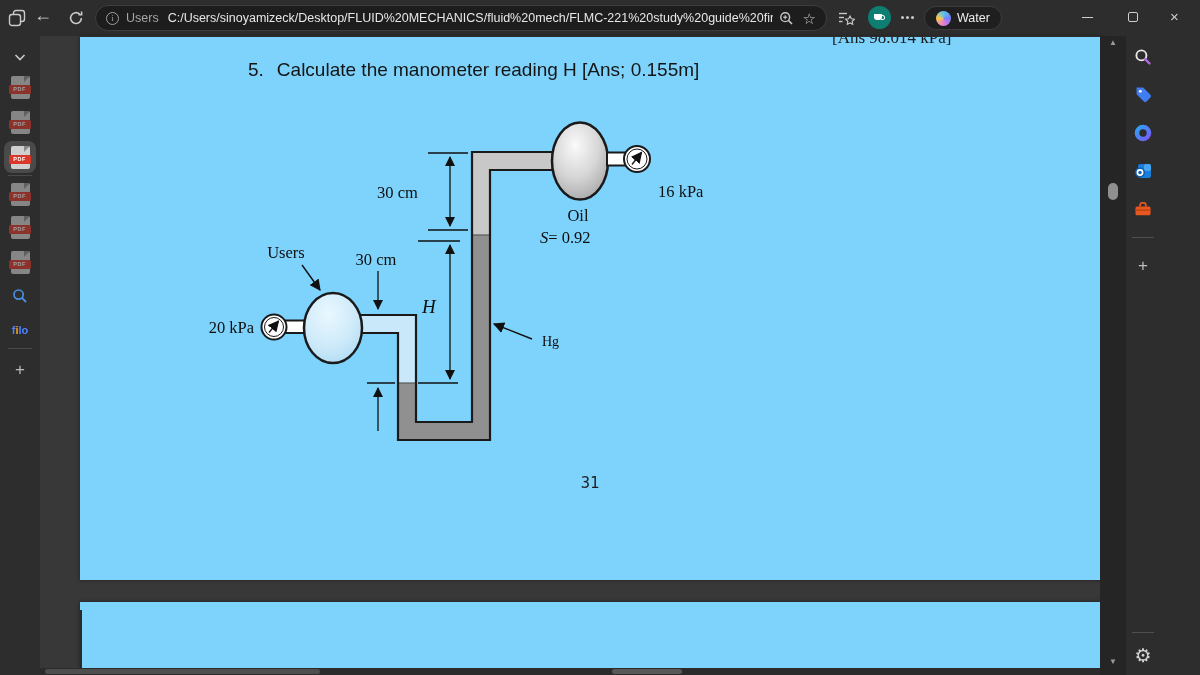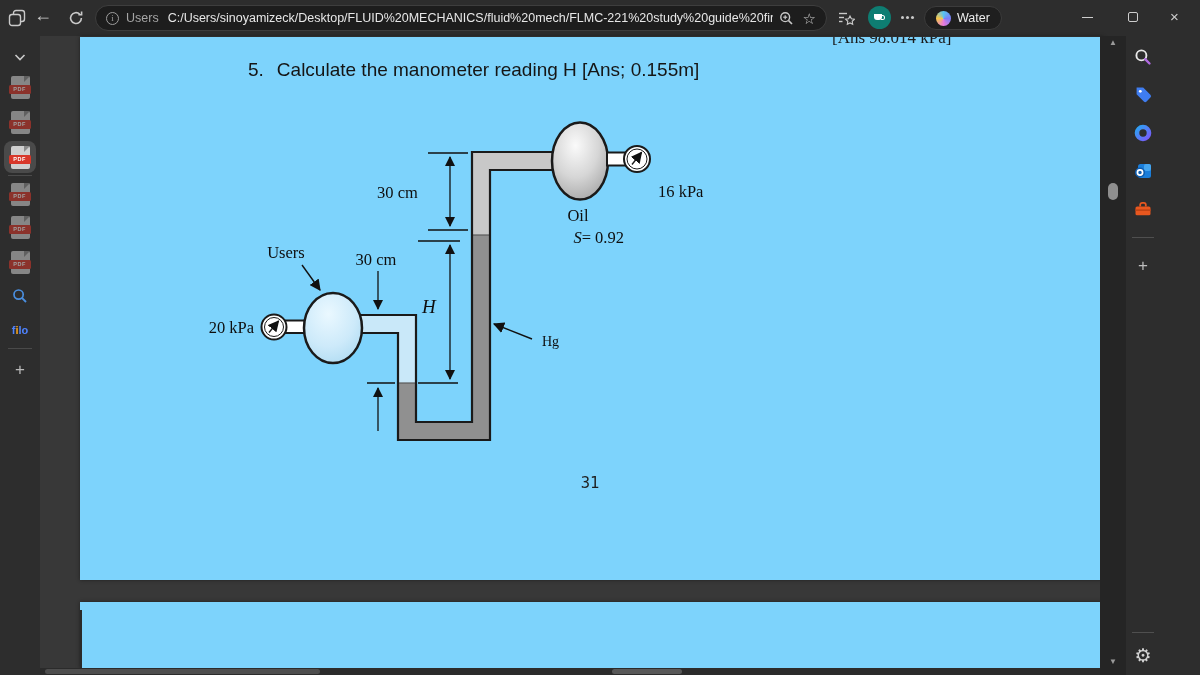--- a/index.html
+++ b/index.html
@@ -81,21 +81,21 @@
   .diagram-svg { position:absolute; left:0; top:0; }
   .dlabel { position:absolute; font-family:"Liberation Serif", serif; font-size:16.5px;
     color:#0e0e0e; white-space:nowrap; }
   .lab-water { left:178px; top:206px; width:56px; text-align:center; }
   .lab-20 { left:268px; top:213px; width:56px; text-align:center; }
   .lab-30 { left:297px; top:146px; width:58px; }
   .lab-40 { left:112px; top:281px; width:62px; text-align:right; }
   .lab-16 { left:578px; top:118px;margin-top:27px; }
   .lab-H { left:342px; top:259px; font-style:italic; font-size:19px; }
   .lab-oil { left:474px; top:169px; width:48px; text-align:center; }
-  .lab-sg { left:460px; top:191px; width:84px; text-align:right; }
+  .lab-sg { left:460px; top:191px; width:84px; text-align:left; }
   .lab-sg::first-letter { font-style:italic; }
   .lab-hg { left:462px; top:297px; font-size:14px; }
   .pagenum { position:absolute; left:486px; top:437px; width:48px; text-align:center;
     font-family:"DejaVu Sans Mono", monospace; font-size:15.5px; color:#1f1f1f; }
 
   
   .hscroll { position:absolute; left:0; top:632px; width:1100px; height:7px; background:#2b2b2b; }
   .hthumb1 { position:absolute; left:5px; top:1px; width:275px; height:5px; background:#4e4e4e; border-radius:3px; }
   .hthumb2 { position:absolute; left:572px; top:1px; width:70px; height:5px; background:#585858; border-radius:3px; }
 

